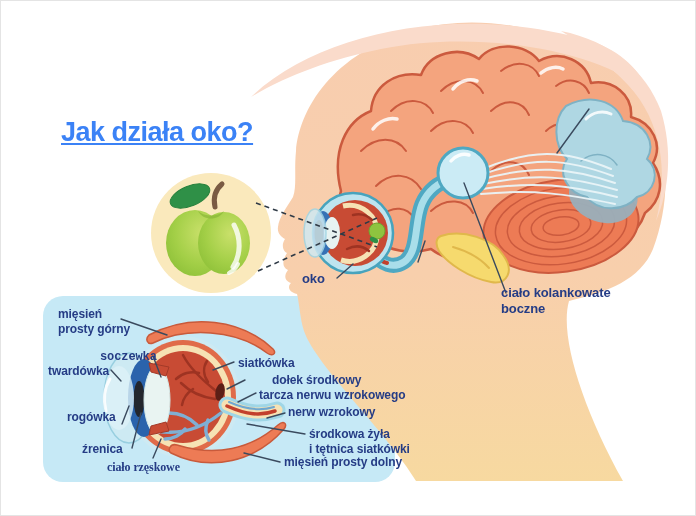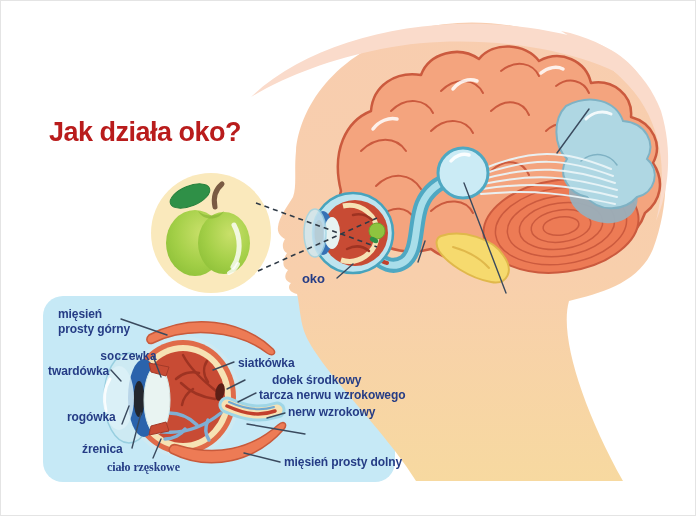--- a/index.html
+++ b/index.html
@@ -9,22 +9,22 @@
     font-family:"Liberation Sans","DejaVu Sans",sans-serif;
   }
   #art{position:absolute;left:0;top:0;}
   .lbl{
     position:absolute;color:#253c85;font-weight:bold;
     white-space:pre-line;line-height:1.25;letter-spacing:-0.1px;
   }
   .lbl.head{font-size:13px;}
   .lbl.panel{font-size:12px;}
   #title{
-    position:absolute;left:48px;top:116px;color:#b91c1c;
-    font-size:27px;font-weight:bold;letter-spacing:-0.5px;
+    position:absolute;left:60px;top:116px;color:#3b82f6;
+    font-size:27px;font-weight:bold;letter-spacing:-0.5px;text-decoration:underline;
   }
 </style>
 </head>
 <body>
 
 <div id="stage">
 
   <svg id="art" width="696" height="516" viewBox="0 0 696 516">
     <defs>
       <linearGradient id="skinGrad" x1="0" y1="0" x2="0" y2="1">
@@ -259,27 +259,31 @@
       <line x1="255" y1="392" x2="237" y2="401"></line>
       <line x1="284" y1="412" x2="266" y2="417"></line>
       <line x1="304" y1="433" x2="246" y2="423"></line>
       <line x1="279" y1="461" x2="243" y2="452"></line>
     </g>
   </svg>
 
   <div id="title">Jak działa oko?</div>
 
   <div class="lbl head" style="left:301px;top:270px;">oko</div>
+  <div class="lbl head" style="left:500px;top:284px;">ciało kolankowate
+boczne</div>
 
   <div class="lbl panel" style="left:57px;top:306px;">mięsień
 prosty górny</div>
   <div class="lbl panel" style="left:99px;top:349px;font-family:Liberation Mono, monospace;">soczewka</div>
   <div class="lbl panel" style="left:47px;top:363px;">twardówka</div>
   <div class="lbl panel" style="left:66px;top:409px;">rogówka</div>
   <div class="lbl panel" style="left:81px;top:441px;">źrenica</div>
   <div class="lbl panel" style="left:106px;top:459px;font-family:Liberation Serif, serif;">ciało rzęskowe</div>
   <div class="lbl panel" style="left:237px;top:355px;">siatkówka</div>
   <div class="lbl panel" style="left:247px;top:372px;margin-left:24px;">dołek środkowy</div>
   <div class="lbl panel" style="left:258px;top:387px;">tarcza nerwu wzrokowego</div>
   <div class="lbl panel" style="left:287px;top:404px;">nerw wzrokowy</div>
+  <div class="lbl panel" style="left:308px;top:426px;">środkowa żyła
+i tętnica siatkówki</div>
   <div class="lbl panel" style="left:283px;top:454px;">mięsień prosty dolny</div>
 
 </div>
 
 </body></html>

